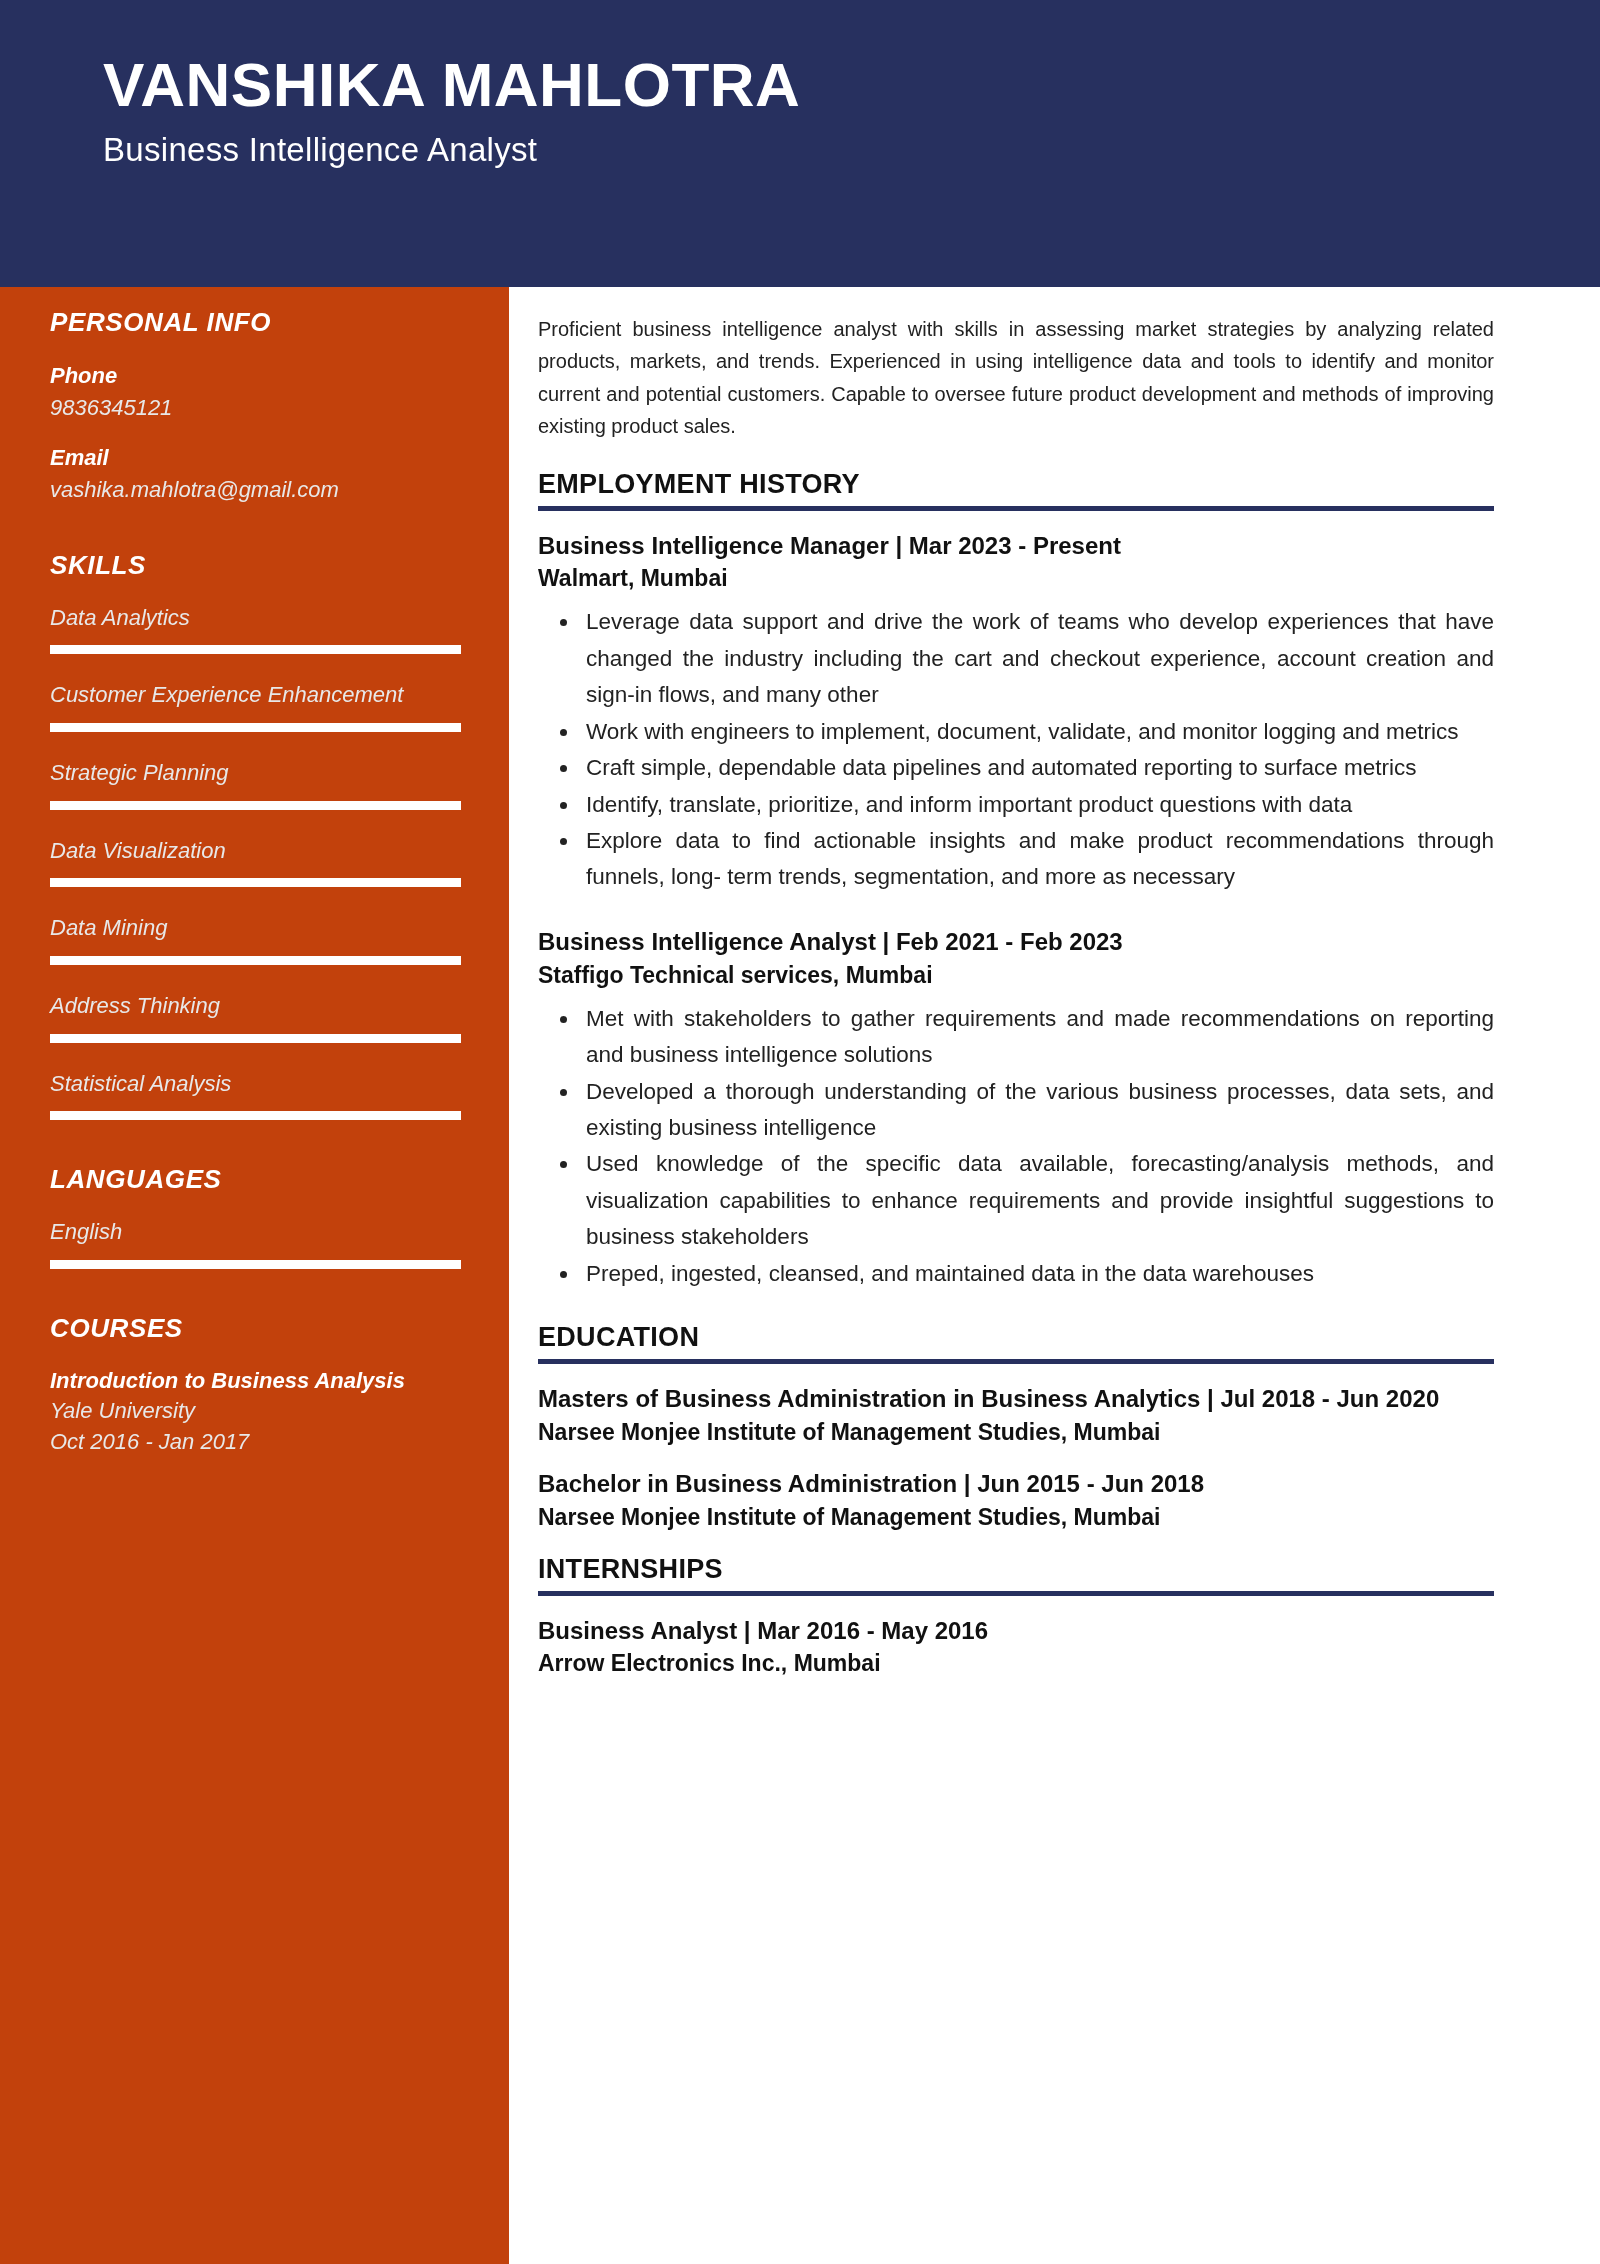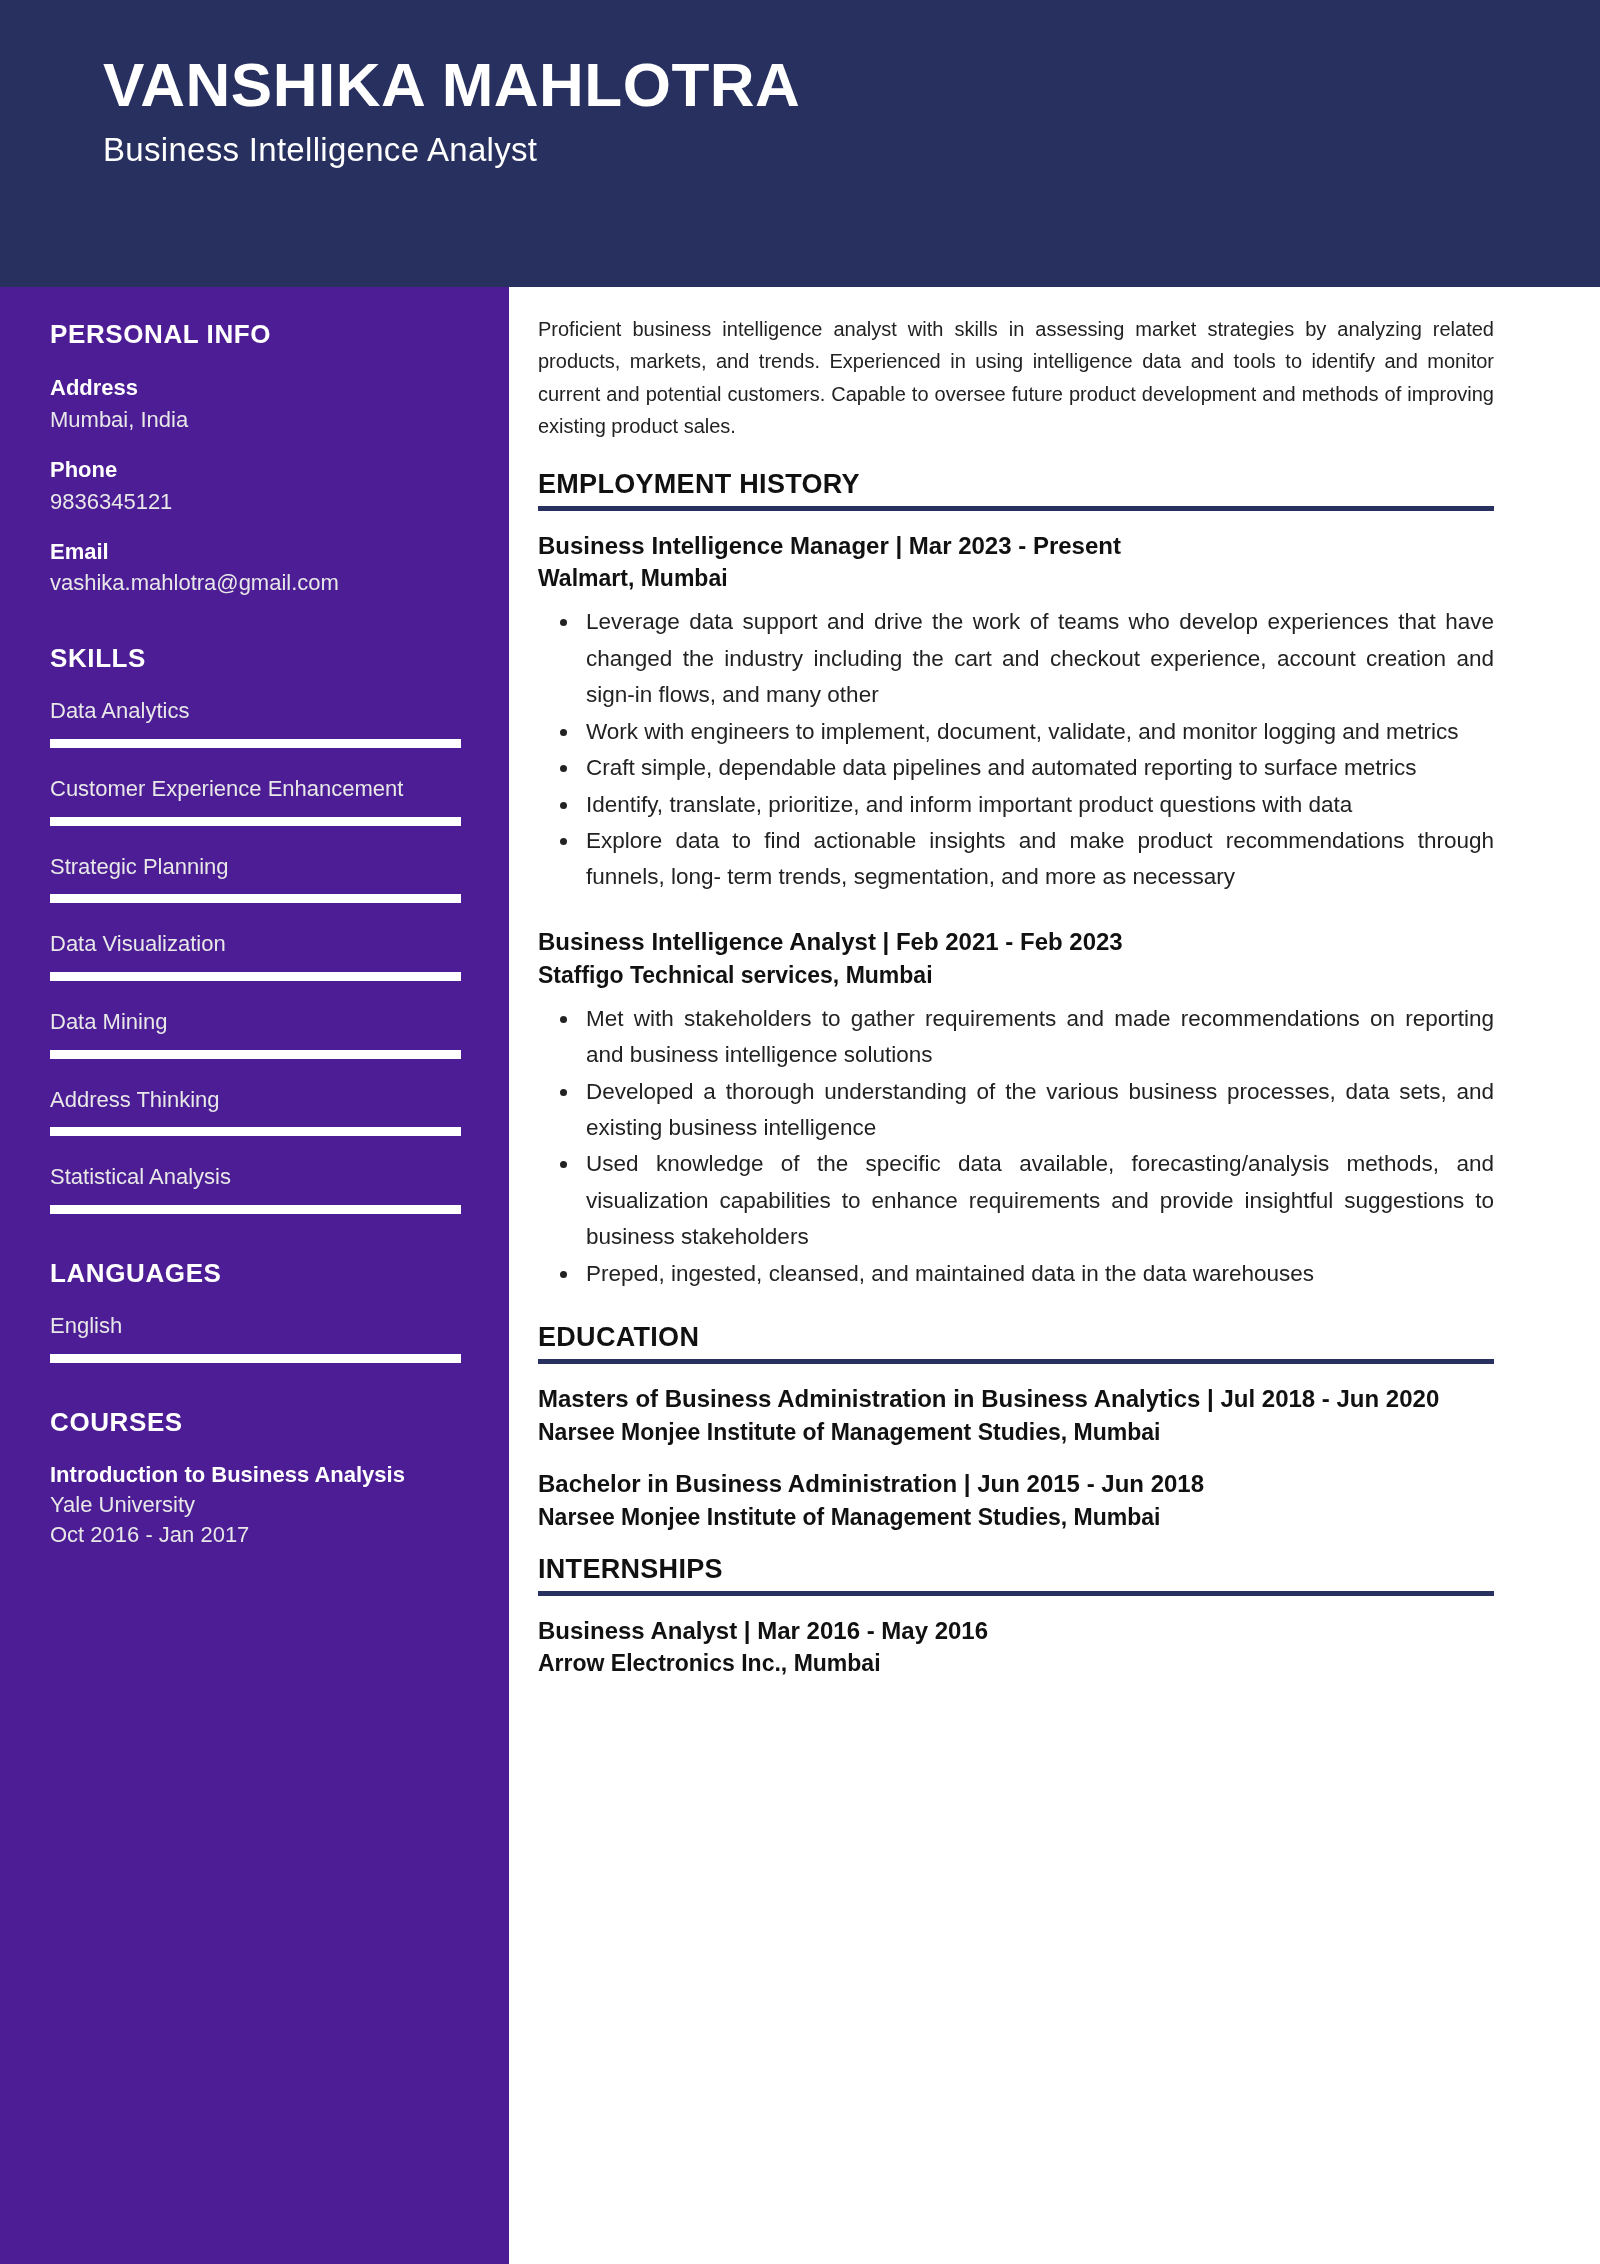--- a/index.html
+++ b/index.html
@@ -49,23 +49,24 @@
     font-family: "Liberation Sans", sans-serif;
   }
 
   
   .sidebar {
     position: absolute;
     left: 0;
     top: 287px;
     width: 509px;
     height: 1977px;
-    background: #4c1d95;
+    background: #c2410c;
     box-sizing: border-box;
-    padding: 32px 48px 0 50px;
+    padding: 20px 48px 0 50px;
+    font-style: italic;
   }
 
   .side-heading {
     color: #ffffff;
     font-size: 26px;
     font-weight: bold;
     letter-spacing: 0.6px;
     margin: 0 0 22px 0;
   }
   .side-heading.gap-top { margin-top: 44px; }
@@ -199,24 +200,20 @@
 
   <div class="header">
     <h1 class="header-name">VANSHIKA MAHLOTRA</h1>
     <div class="header-title">Business Intelligence Analyst</div>
   </div>
 
   <div class="sidebar">
 
     <div class="side-heading">PERSONAL INFO</div>
 
-    <div class="info-block">
-      <div class="info-label">Address</div>
-      <div class="info-value">Mumbai, India</div>
-    </div>
 
     <div class="info-block">
       <div class="info-label">Phone</div>
       <div class="info-value">9836345121</div>
     </div>
 
     <div class="info-block">
       <div class="info-label">Email</div>
       <div class="info-value">vashika.mahlotra@gmail.com</div>
     </div>

